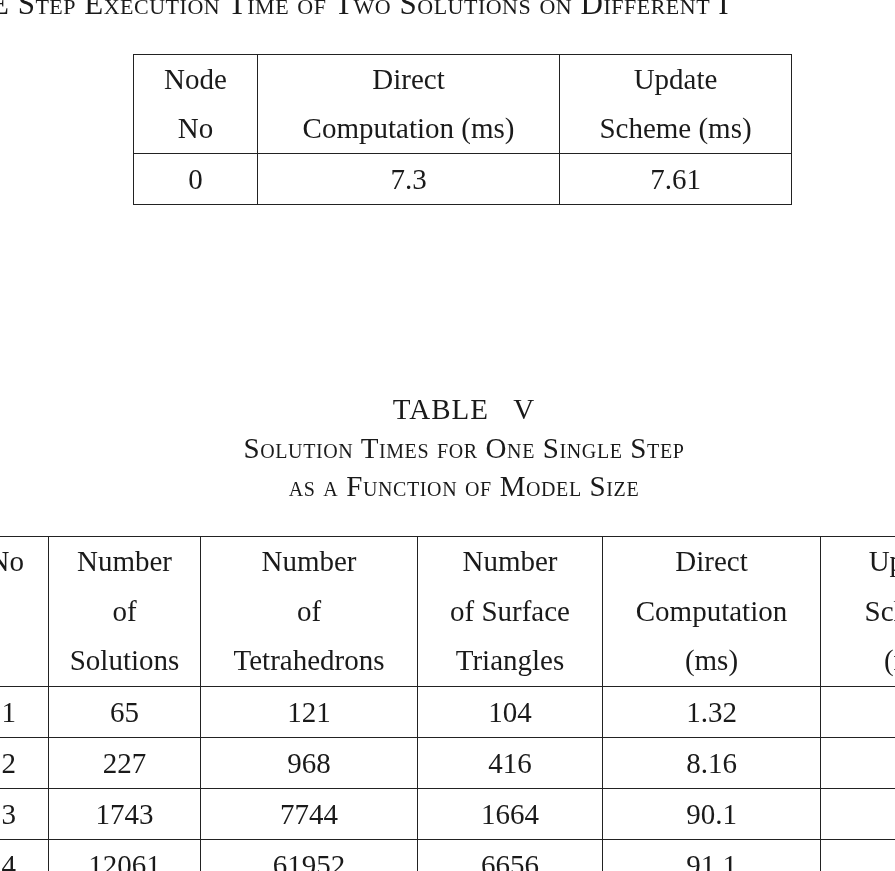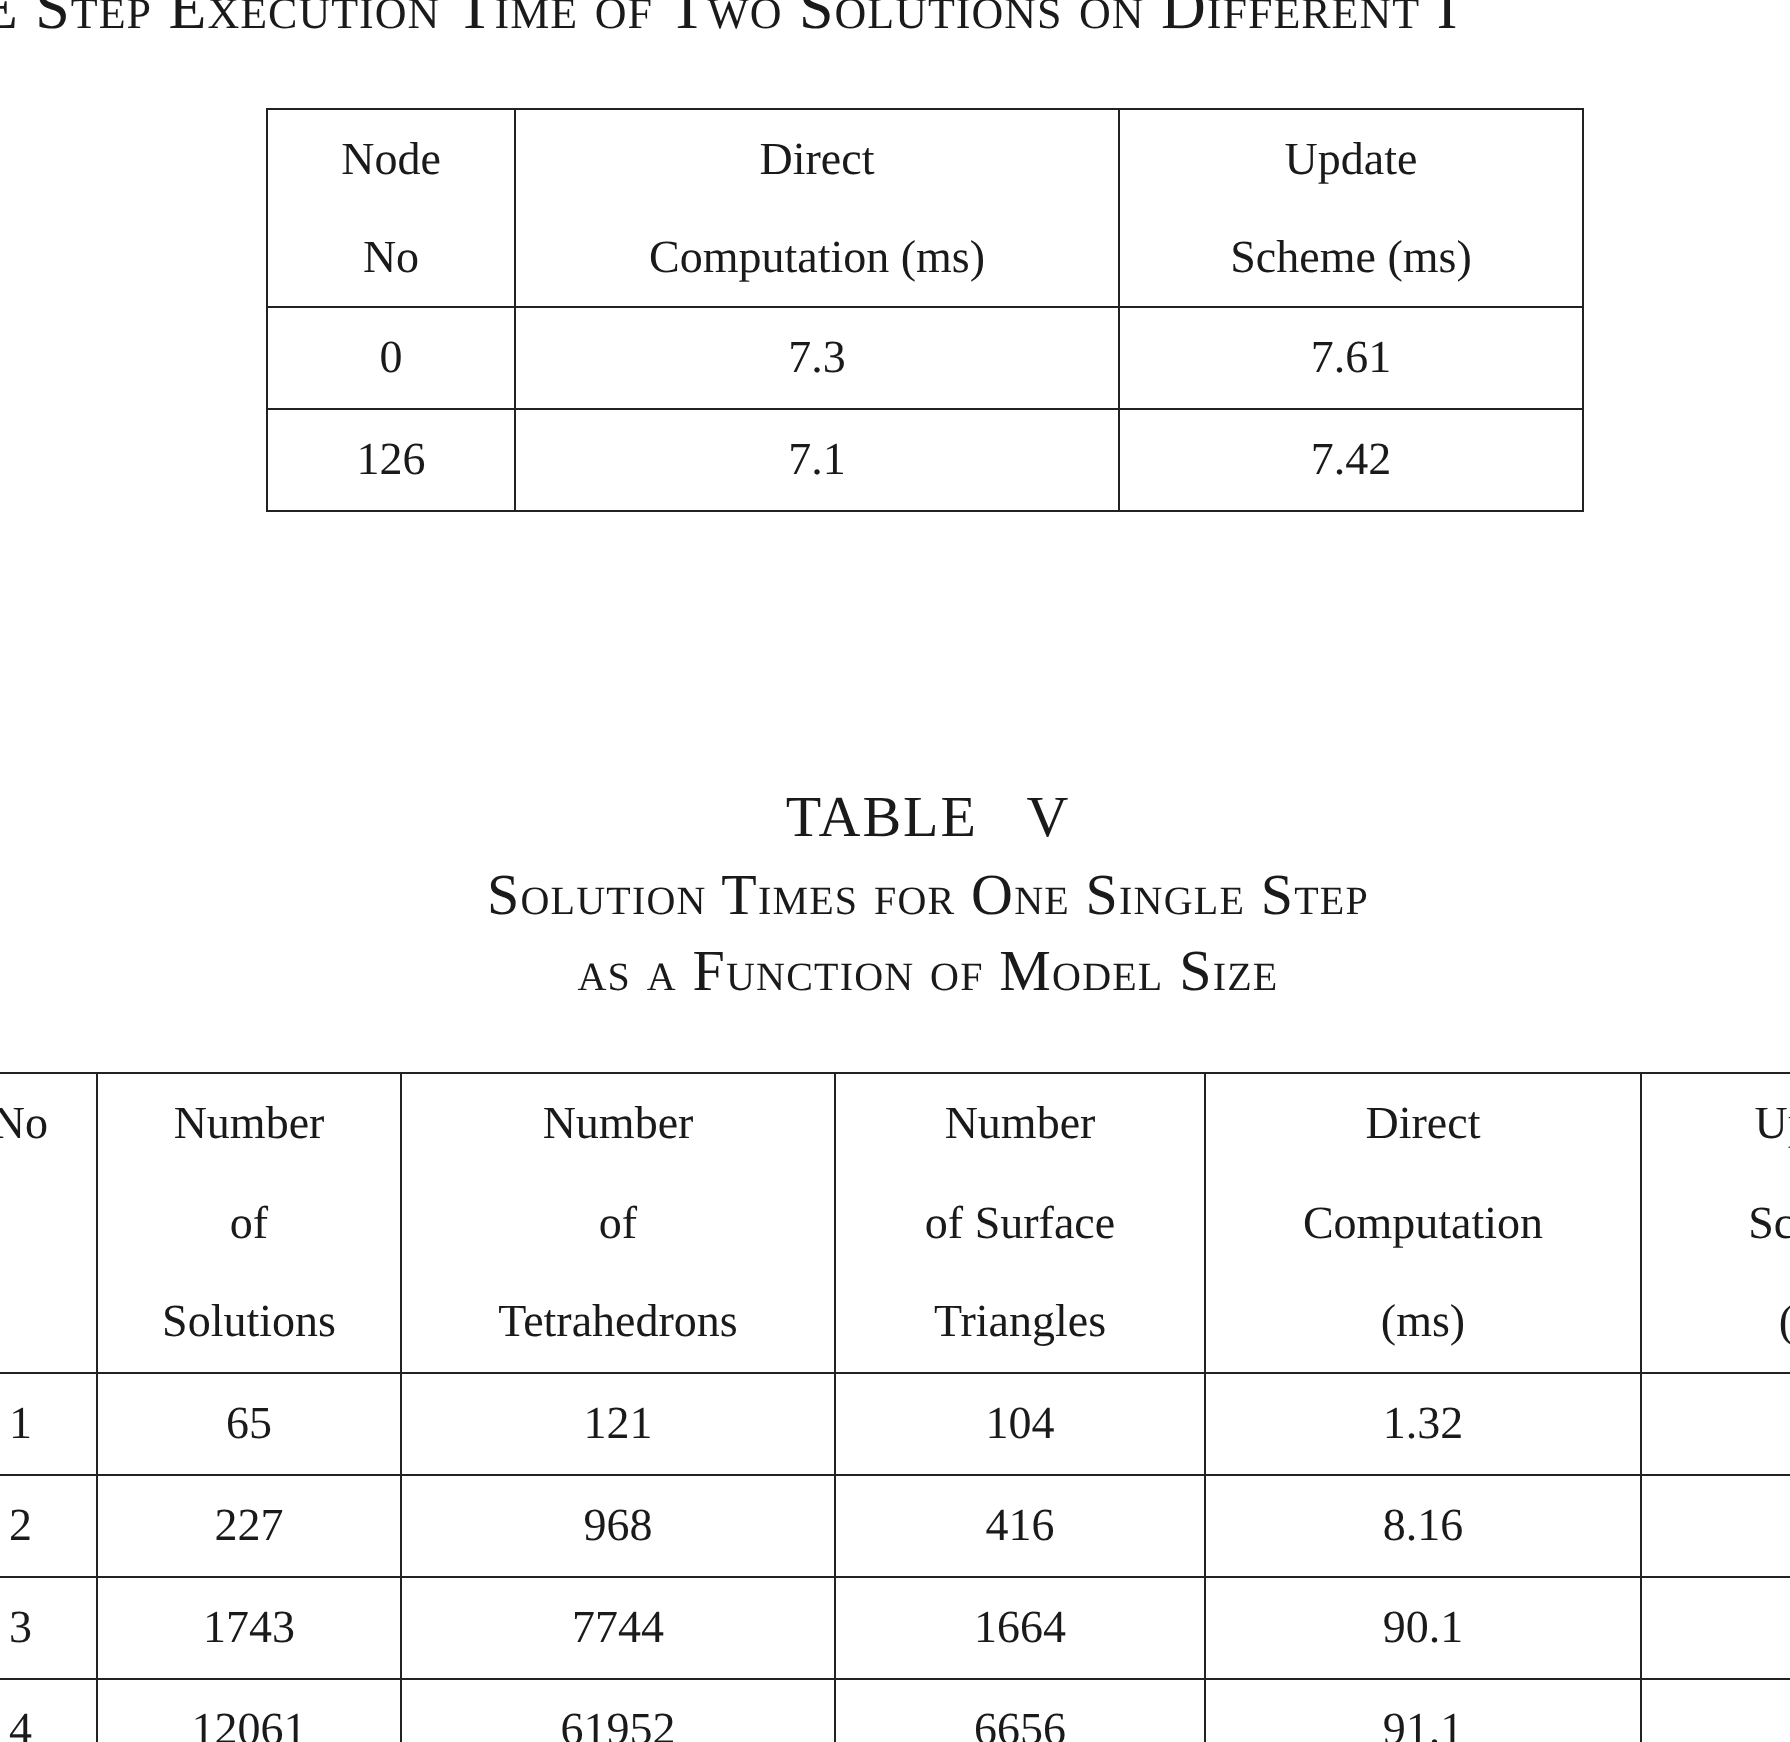--- a/index.html
+++ b/index.html
@@ -9,21 +9,21 @@
   }
   .caption-top {
     position: absolute; left: -40px; top: -14px; width: 1000px;
     font-size: 31px; letter-spacing: 0.5px; white-space: nowrap;
     font-variant: small-caps; text-align: left; padding-left: 40px;
   }
   .caption-top span { display: inline-block; transform: translateX(-10px); }
   table { border-collapse: collapse; position: absolute; table-layout: fixed; }
   td, th {
     border: 1.5px solid #222; text-align: center; font-weight: normal;
-    font-size: 23px; padding: 0; overflow: hidden; white-space: nowrap; margin-top: 48px;
+    font-size: 29px; padding: 0; overflow: hidden; white-space: nowrap; margin-top: 48px;
   }
   #t1 { left: 133px; top: 54px; width: 658px; }
   #t1 .hdr td { height: 98px; line-height: 49px; }
   #t1 .row td { height: 50px; line-height: 50px; }
   .caption-v {
     position: absolute; left: 0; width: 928px; text-align: center;
   }
   #capTitle { top: 393px; font-size: 29px; letter-spacing: 1px; }
   #capLine1 { top: 432px; font-size: 29px; font-variant: small-caps; letter-spacing: 0.6px; }
   #capLine2 { top: 470px; font-size: 29px; font-variant: small-caps; letter-spacing: 0.6px; }
@@ -48,25 +48,20 @@
   <tbody>
       <tr class="hdr">
     <td><span>Node</span><br><span>No</span></td>
     <td><span>Direct</span><br><span>Computation (ms)</span></td>
     <td><span>Update</span><br><span>Scheme (ms)</span></td>
   </tr>
   <tr class="row">
     <td>0</td>
     <td>7.3</td>
     <td>7.61</td>
-  </tr>
-  <tr class="row">
-    <td>126</td>
-    <td>7.1</td>
-    <td>7.42</td>
   </tr>
 </tbody>
   </table>
 
 <div id="capTitle" class="caption-v" style="white-space:pre;">TABLE   V</div>
 <div id="capLine1" class="caption-v">Solution Times for One Single Step</div>
 <div id="capLine2" class="caption-v">as a Function of Model Size</div>
 
 <div class="wrap2">
 <table id="t2">

